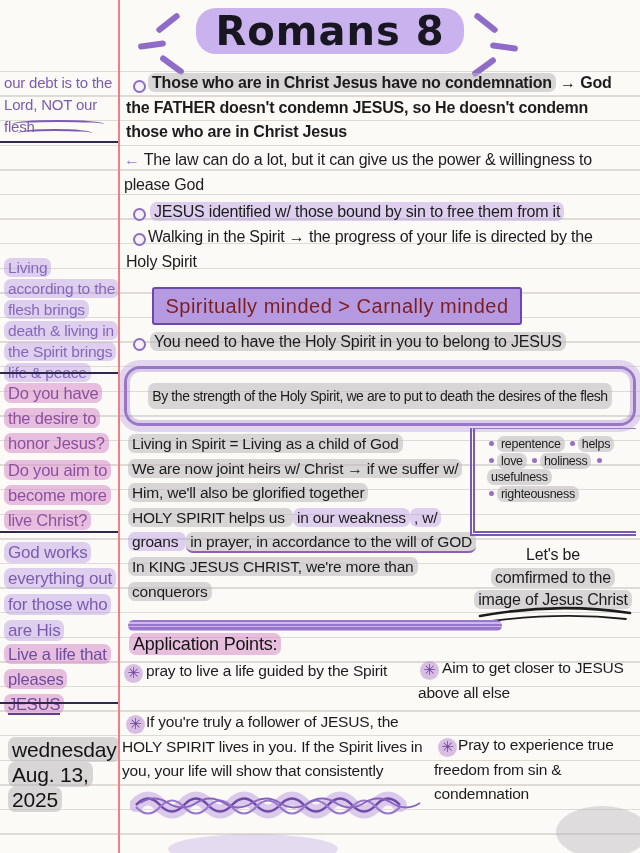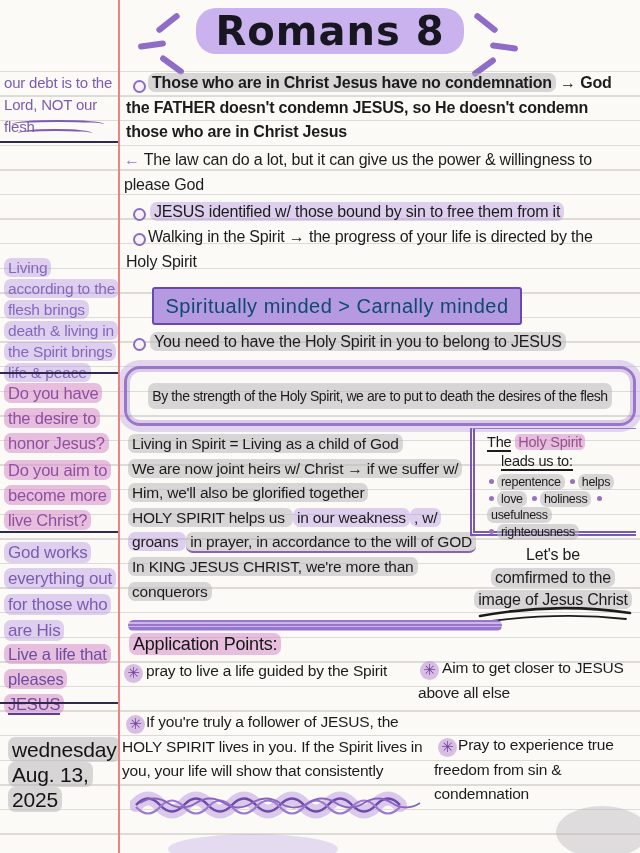--- a/index.html
+++ b/index.html
@@ -29,21 +29,21 @@
   .side-rule{left:0;width:118px;height:2.2px;background:#2f2950;}
   .squig{border-top:2.6px solid #7d5bb0;border-radius:50%;height:6px;}
   .u-dark{border-bottom:2.5px solid #5d3f96;}
 
   
   .ink{color:#1c1c1c;font-size:16px;line-height:24.6px;}
   .bullet{position:absolute;width:9px;height:9px;border:2.6px solid #8d6cc0;border-radius:50%;background:#f6f2fc;}
   .purple-arrow{color:#9a77c9;font-weight:bold;}
   .banner{left:152px;top:287px;width:366px;height:34px;background:#b59ae2;border:2.5px solid #6b48ad;
           border-radius:3px;display:flex;align-items:center;justify-content:center;}
-  .banner-text{color:#0c4a6e;font-size:20px;letter-spacing:0.5px;}
+  .banner-text{color:#7f1d1d;font-size:20px;letter-spacing:0.5px;}
   .squiggle-box{left:124px;top:366px;width:506px;height:54px;border:3px solid #9a76c8;border-radius:16px;
                 box-shadow:0 0 0 6px rgba(196,168,226,.45), inset 0 0 0 3px rgba(154,118,200,.35);
                 display:flex;align-items:center;justify-content:center;}
   .squiggle-box .ink{font-size:14px;letter-spacing:-0.4px;white-space:nowrap;}
   .u-purple{border-bottom:2px solid #8f5fb5;}
 
   
   .spirit-box{left:470px;top:428px;width:166px;height:108px;
               border-left:5px double #7a58b8;border-bottom:5px double #7a58b8;border-top:1.6px solid #9a7cc9;
               padding:4px 2px 0 12px;box-sizing:border-box;color:#1c1c1c;}
@@ -152,25 +152,20 @@
     <div><span class="hl-grey">We are now joint heirs w/ Christ → if we suffer w/ Him, we'll also be glorified together</span></div>
     <div><span class="hl-grey">HOLY SPIRIT helps us </span><span class="hl-lav">in our weakness</span><span class="hl-lav">, w/ groans </span><span class="hl-grey u-purple">in prayer, in accordance to the will of GOD</span></div>
     <div><span class="hl-grey">In KING JESUS CHRIST, we're more than conquerors</span></div>
   </div>
 
   <div class="abs squiggle-box">
     <span class="ink hl-grey">By the strength of the Holy Spirit, we are to put to death the desires of the flesh</span>
   </div>
 
   <div class="abs spirit-box">
-    <div class="spirit-head">
-      <span class="u-black">The</span>
-      <span class="hs-pink">Holy Spirit</span><br>
-      <span class="u-black" style="margin-left:14px;">leads us to:</span>
-    </div>
     <div class="spirit-items" style="margin-top:3px;">
       <span class="mini-dot"></span><span class="hl-grey">repentence</span>
       <span class="mini-dot"></span><span class="hl-grey">helps</span><br>
       <span class="mini-dot"></span><span class="hl-grey">love</span>
       <span class="mini-dot"></span><span class="hl-grey">holiness</span>
       <span class="mini-dot"></span><span class="hl-grey">usefulness</span><br>
       <span class="mini-dot"></span><span class="hl-grey">righteousness</span>
     </div>
   </div>
 

